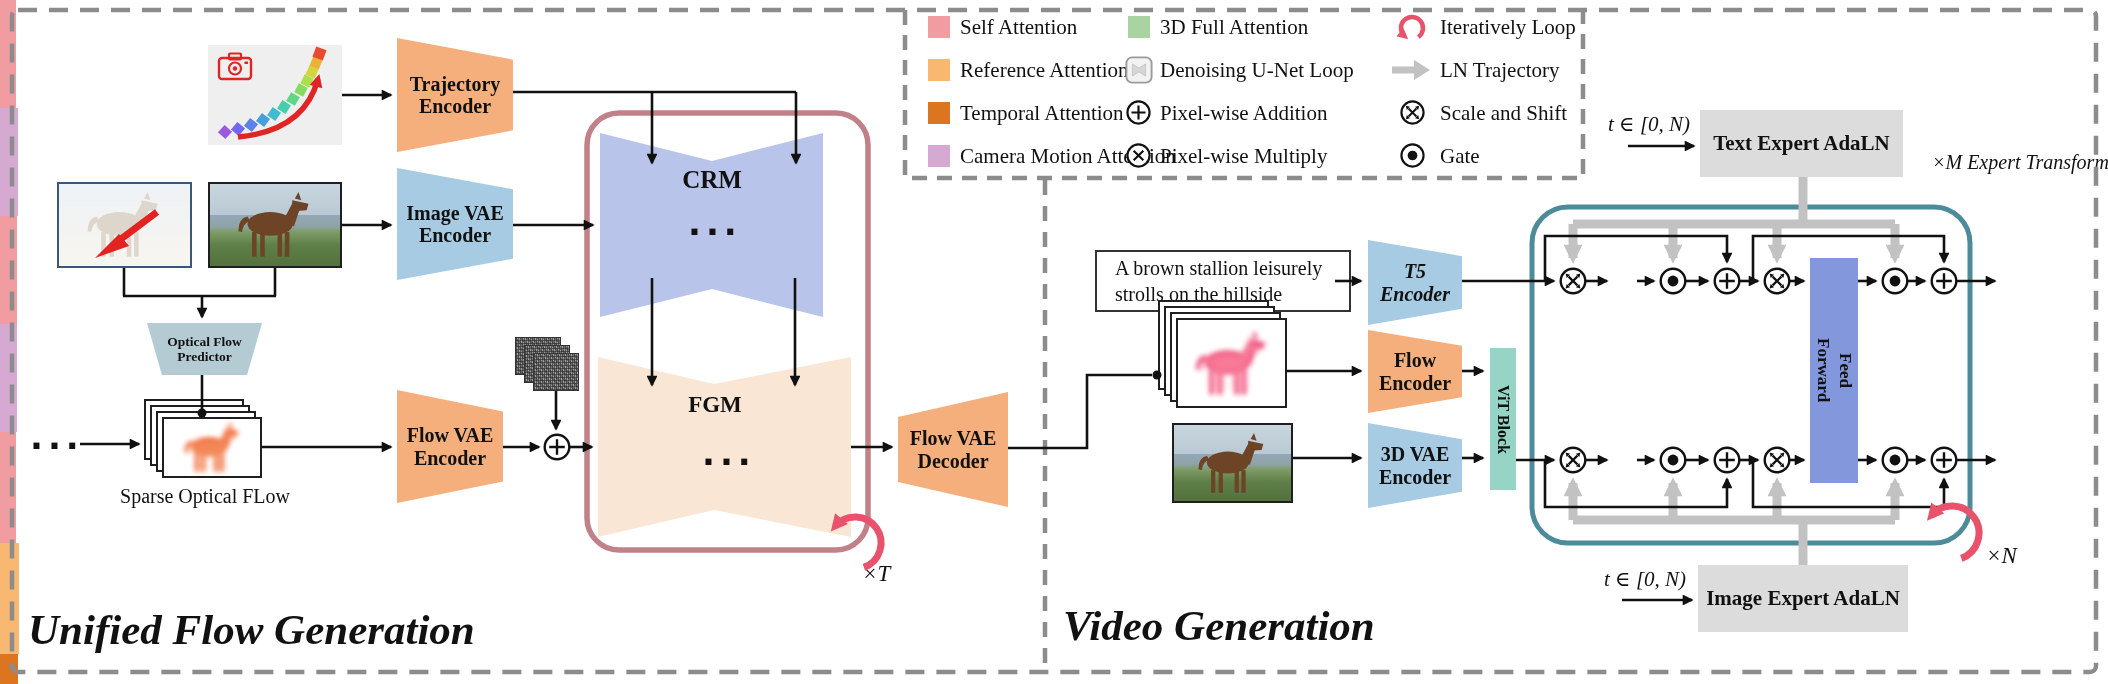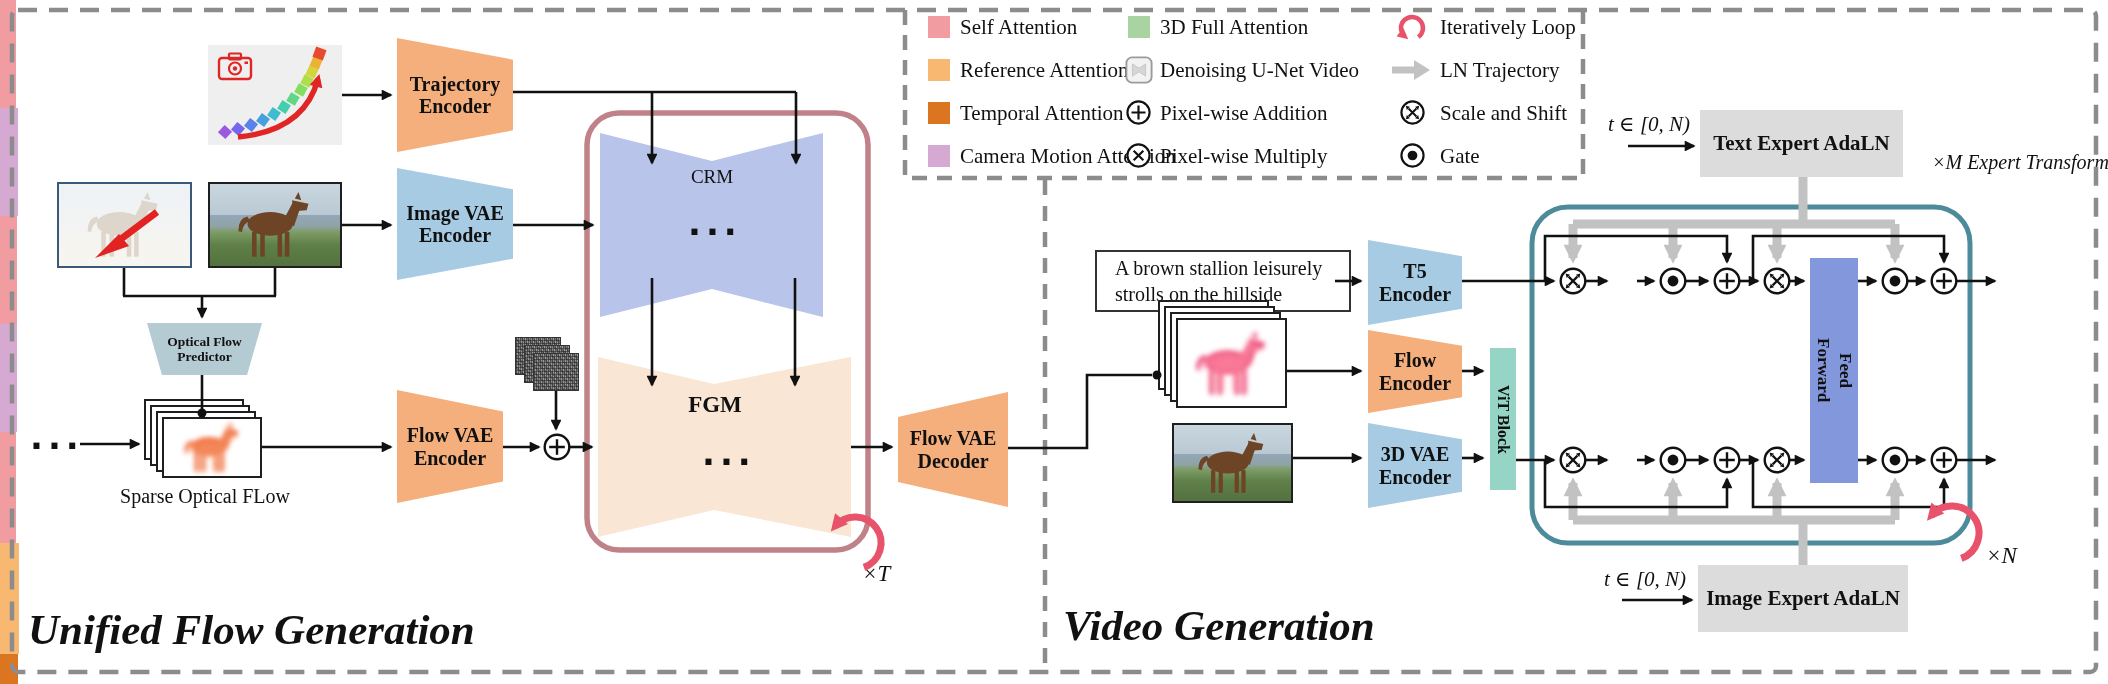--- a/index.html
+++ b/index.html
@@ -169,21 +169,21 @@
     <div class="abs noise" style="left:533px;top:353px;width:46px;height:38px"></div>
   </div>
 
   <div class="abs bowtie-crm" style="left: 600px; top: 133px; width: 223px; height: 184px; background: rgb(184, 196, 233);"></div>
   <div class="abs bowtie-fgm" style="left: 598px; top: 357px; width: 253px; height: 180px; background: rgb(250, 230, 212);"></div>
 
   <div class="bar" style="left: 618px; top: 170px; width: 16px; height: 108px; background: rgb(241, 156, 160);"></div>
   <div class="bar" style="left: 643px; top: 170px; width: 18px; height: 108px; background: rgb(214, 169, 210);"></div>
   <div class="bar" style="left: 762px; top: 170px; width: 17px; height: 108px; background: rgb(241, 156, 160);"></div>
   <div class="bar" style="left: 787px; top: 170px; width: 17px; height: 108px; background: rgb(214, 169, 210);"></div>
-  <div class="abs" style="left:652px;top:166px;width:120px;text-align:center;font-weight:normal;font-size:19px">CRM</div>
+  <div class="abs" style="left:652px;top:166px;width:120px;text-align:center;font-weight:bold;font-size:25px">CRM</div>
   <div class="dots" style="left:688px;top:218px">...</div>
 
   <div class="bar" style="left: 617px; top: 392px; width: 16px; height: 111px; background: rgb(241, 156, 160);"></div>
   <div class="bar" style="left: 642px; top: 392px; width: 19px; height: 111px; background: rgb(249, 184, 113);"></div>
   <div class="bar" style="left: 668px; top: 392px; width: 18px; height: 111px; background: rgb(220, 117, 32);"></div>
 
   <div class="abs" style="left:655px;top:392px;width:120px;text-align:center;font-weight:bold;font-size:23px">FGM</div>
   <div class="dots" style="left:702px;top:448px">...</div>
 
   <div class="math" style="left:862px;top:561px;font-size:23px">×T</div>
@@ -210,21 +210,21 @@
         </svg>
     </div>
   </div>
 
   <div class="frame" style="left:1172px;top:423px;width:121px;height:80px;background:linear-gradient(180deg,#C9D6DE 0%,#B9C9D4 38%,#93A7B8 38%,#8FA3A6 52%,#7F9D68 58%,#5F8049 74%,#54713F 100%)">
     <svg class="abs" style="left:14%;top:10%;width:72%;height:80%;color:#6E4426" viewBox="0 0 100 72">
         <use href="#sym-horse"></use>
       </svg>
   </div>
 
-  <div class="abs box-label trap-enc" style="left: 1368px; top: 240px; width: 94px; height: 85px; background: rgb(166, 203, 227);">T5
+  <div class="abs box-label trap-enc" style="left: 1368px; top: 240px; width: 94px; height: 85px; background: rgb(166, 203, 227); font-style: italic;">T5
 Encoder</div>
   <div class="abs box-label trap-enc" style="left: 1368px; top: 330px; width: 94px; height: 83px; background: rgb(244, 175, 125);">Flow
 Encoder</div>
   <div class="abs box-label trap-enc" style="left: 1368px; top: 423px; width: 94px; height: 85px; background: rgb(166, 203, 227);">3D VAE
 Encoder</div>
 
   <div class="abs vtext" style="left: 1490px; top: 348px; width: 26px; height: 142px; font-size: 16px; background: rgb(150, 212, 198);">ViT Block</div>
 
   <div class="abs vtext pre" style="left: 1810px; top: 258px; width: 48px; height: 225px; font-size: 17px; line-height: 1.3; background: rgb(130, 151, 220);">Feed
 Forward</div>
@@ -251,21 +251,21 @@
     <svg class="abs" style="left:1125px;top:56px" width="28" height="28" viewBox="0 0 30 30">
         <use href="#sym-unet"></use>
       </svg>
     <svg class="abs" style="left:1125px;top:99px" width="27" height="27" viewBox="0 0 30 30">
         <use href="#sym-add"></use>
       </svg>
     <svg class="abs" style="left:1125px;top:142px" width="27" height="27" viewBox="0 0 30 30">
         <use href="#sym-mult"></use>
       </svg>
     <div class="legend-label" style="left:1160px;top:14px">3D Full Attention</div>
-    <div class="legend-label" style="left:1160px;top:57px">Denoising U-Net Video</div>
+    <div class="legend-label" style="left:1160px;top:57px">Denoising U-Net Loop</div>
     <div class="legend-label" style="left:1160px;top:100px">Pixel-wise Addition</div>
     <div class="legend-label" style="left:1160px;top:143px">Pixel-wise Multiply</div>
 
     <svg class="abs" style="left:1395px;top:12px" width="34" height="30" viewBox="0 0 34 30">
       <path d="M23.3 25 A11 11 0 1 0 9.9 24.4" fill="none" stroke="#E8526B" stroke-width="4.5" marker-end="url(#mR)"></path>
     </svg>
     <svg class="abs" style="left:1392px;top:60px" width="40" height="20" viewBox="0 0 40 20">
       <polygon points="0,6.5 22,6.5 22,0 38,10 22,20 22,13.5 0,13.5" fill="#C2C2C2"></polygon>
     </svg>
     <svg class="abs" style="left:1399px;top:99px" width="27" height="27" viewBox="0 0 30 30">

